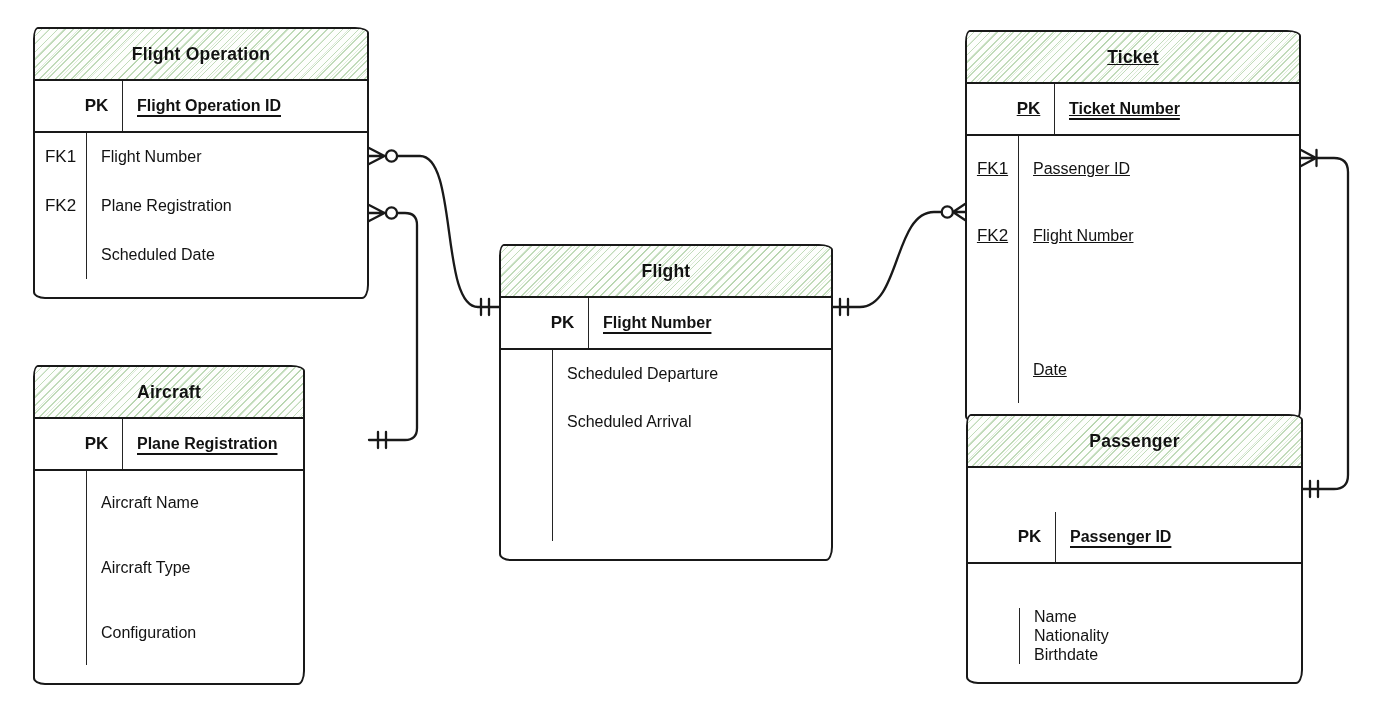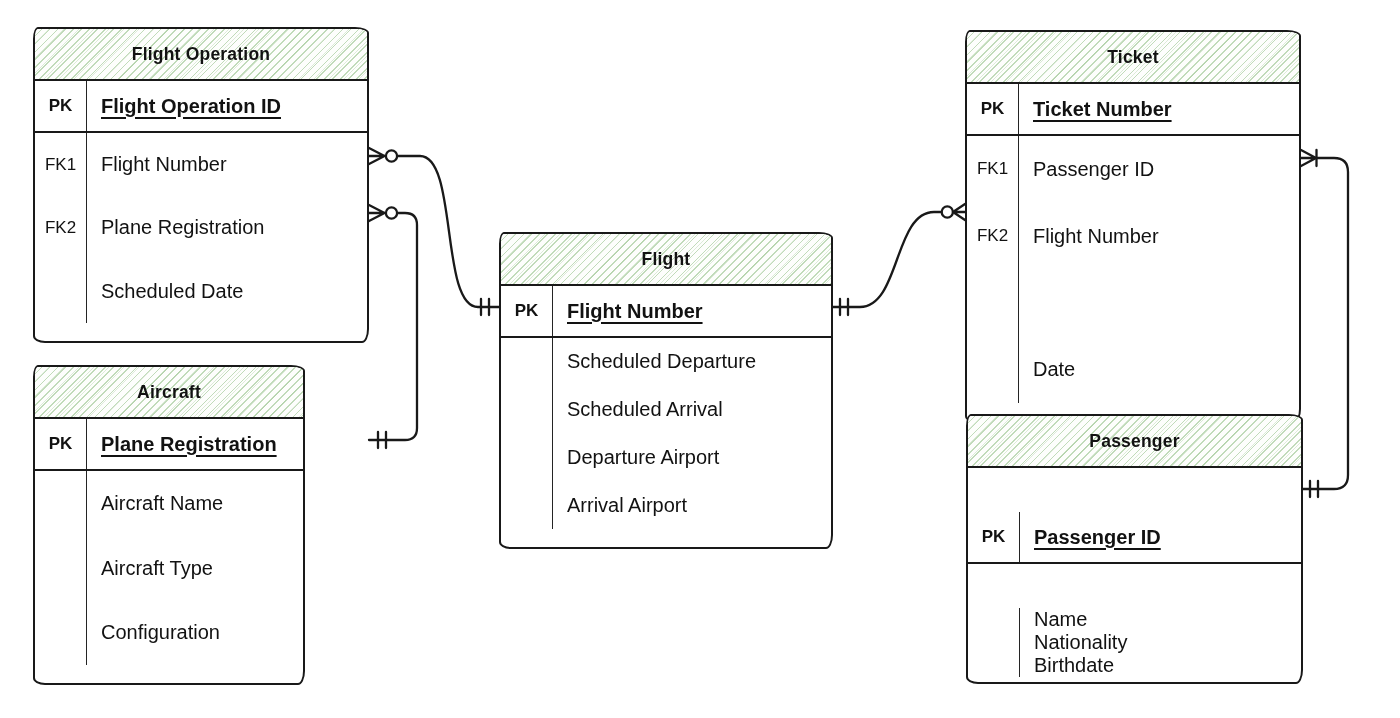--- a/index.html
+++ b/index.html
@@ -44,20 +44,21 @@
     font-weight: bold;
     letter-spacing: 0.2px;
   }
   .e-row {
     display: flex;
     align-items: stretch;
   }
   .e-pkrow {
     flex: 0 0 50px;
     border-bottom: 2.4px solid #191919;
+    padding-left: 36px;
   }
   .e-body {
     flex: 1;
     display: flex;
     flex-direction: column;
     padding-bottom: 18px;
   }
   .e-body .e-row { flex: 1; }
   .e-key {
     flex: 0 0 52px;
@@ -67,34 +68,34 @@
     border-right: 1.7px solid #242424;
     font-size: 17px;
     box-sizing: border-box;
   }
   .e-key.pk { font-weight: bold; }
   .e-val {
     flex: 1;
     display: flex;
     align-items: center;
     padding-left: 14px;
-    font-size: 20px;
+    font-size: 16px;
   }
   .e-val.pkname {
     font-weight: bold;
     text-decoration: underline;
     text-decoration-thickness: 2px;
     text-underline-offset: 4px;
   }
 
   
-  .fo { left: 33px;  top: 27px;  width: 336px; height: 316px; }
+  .fo { left: 33px;  top: 27px;  width: 336px; height: 272px; }
   .ac { left: 33px;  top: 365px; width: 272px; height: 320px; }
-  .fl { left: 499px; top: 232px; width: 334px; height: 317px; }
-  .tk { left: 965px; top: 30px;  width: 336px; height: 393px; }
+  .fl { left: 499px; top: 244px; width: 334px; height: 317px; }
+  .tk { left: 965px; top: 30px;  width: 336px; height: 393px; text-decoration: underline; }
   .pa { left: 966px; top: 414px; width: 337px; height: 270px; gap: 44px; }
 
   
   .wires {
     position: absolute;
     left: 0; top: 0;
     width: 1400px;
     height: 718px;
     pointer-events: none;
   }
@@ -226,25 +227,23 @@
       <div class="e-row">
         <span class="e-key"></span>
         <span class="e-val">Scheduled Departure</span>
       </div>
       <div class="e-row">
         <span class="e-key"></span>
         <span class="e-val">Scheduled Arrival</span>
       </div>
       <div class="e-row">
         <span class="e-key"></span>
-        <span class="e-val">Departure Airport</span>
-      </div>
-      <div class="e-row">
-        <span class="e-key"></span>
-        <span class="e-val">Arrival Airport</span>
+      </div>
+      <div class="e-row">
+        <span class="e-key"></span>
       </div>
     </div>
   </div>
 
   <div class="entity tk">
     <div class="e-header">
       <span class="e-title">Ticket</span>
     </div>
     <div class="e-row e-pkrow">
       <span class="e-key pk">PK</span>

